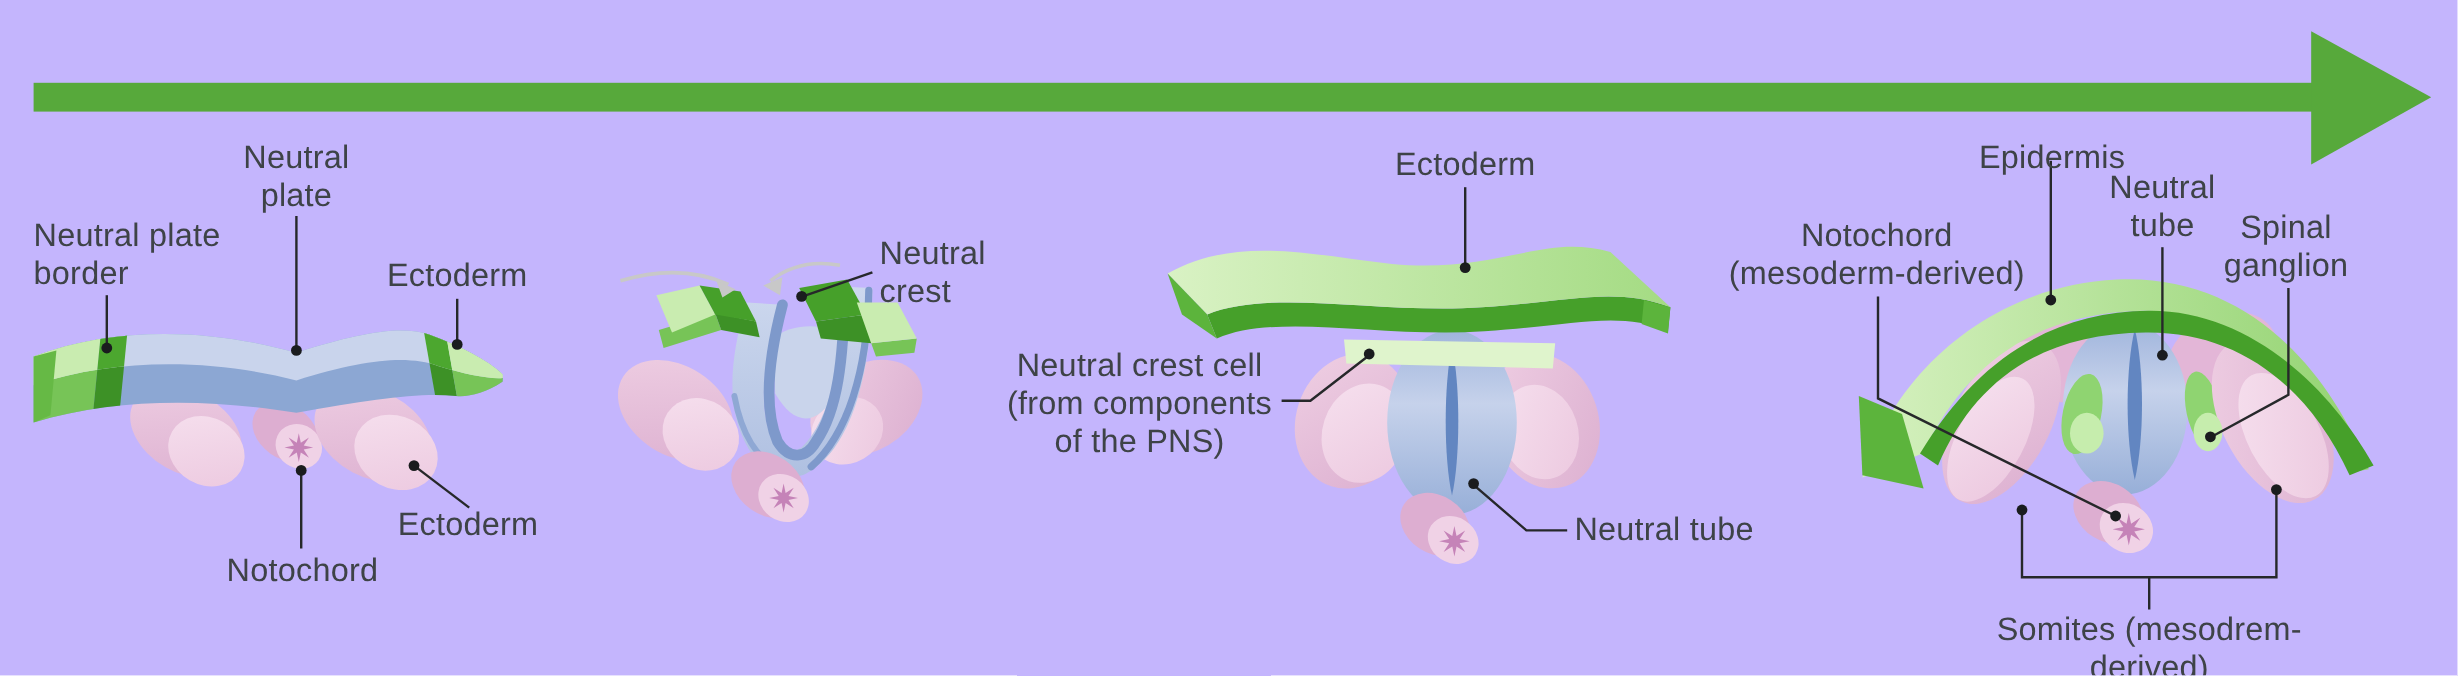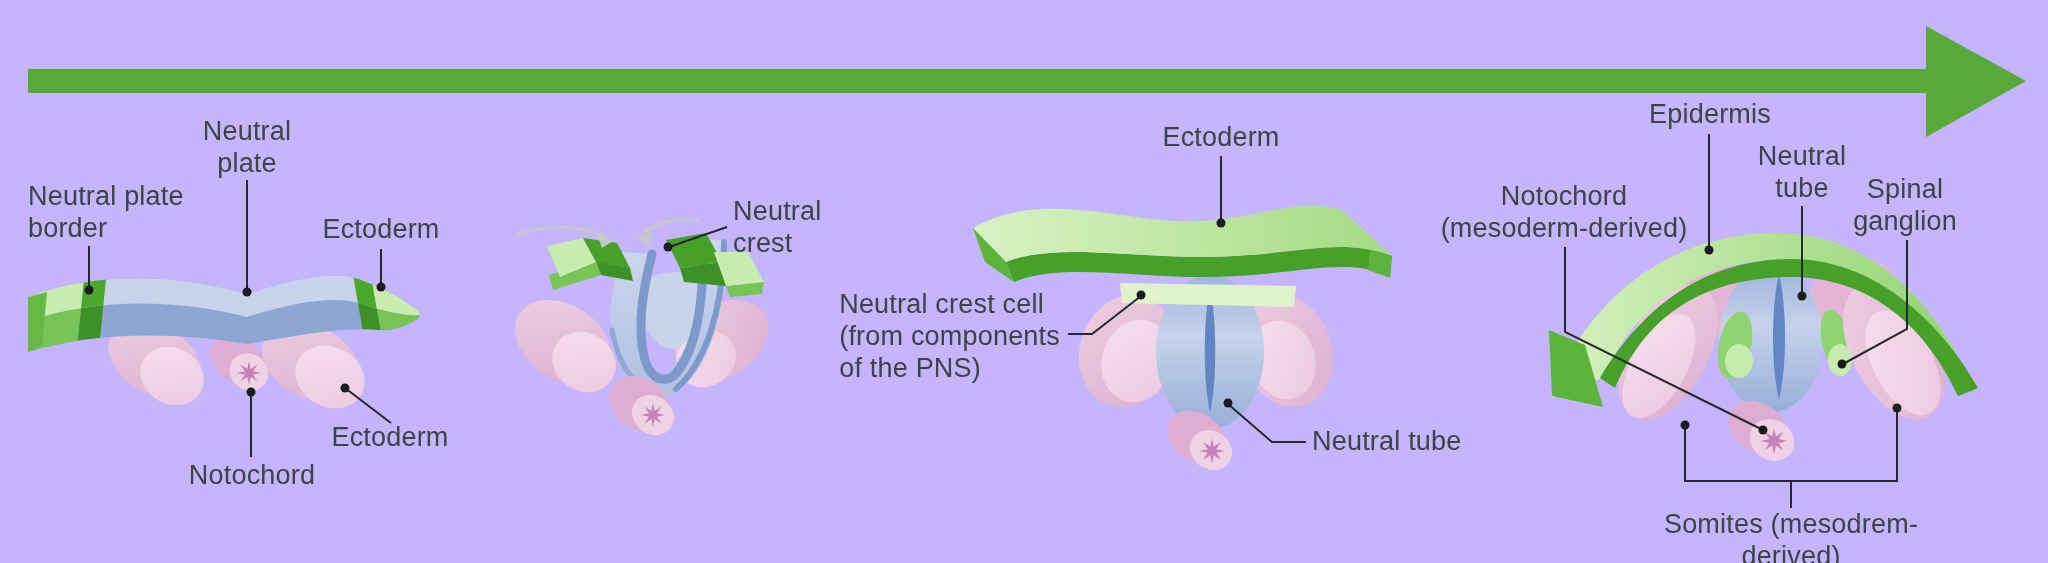--- a/index.html
+++ b/index.html
@@ -2,21 +2,21 @@
 <html><head>
 <meta charset="utf-8">
 <style>
   html,body{margin:0;padding:0;background:#ffffff;}
   .canvas{position:relative;width:2048px;height:563px;background:#c4b5fd;overflow:hidden;
           font-family:"Liberation Sans",sans-serif;}
   .art{position:absolute;left:0;top:0;}
   .label{position:absolute;font-size:27px;line-height:32px;color:#3E4347;
          white-space:pre-line;letter-spacing:.2px;}
   .center{transform:translateX(-50%);text-align:center;}
-  .right{text-align:left;}
+  .right{text-align:center;}
 </style>
 </head>
 <body>
 
 <div class="canvas">
 
 <svg class="art" width="2048" height="563" viewBox="0 0 2048 563">
   <defs>
     <path id="star8" d="M0,-15 L2.1,-5.1 L10.6,-10.6 L5.1,-2.1 L15,0 L5.1,2.1 L10.6,10.6 L2.1,5.1 L0,15 L-2.1,5.1 L-10.6,10.6 L-5.1,2.1 L-15,0 L-5.1,-2.1 L-10.6,-10.6 L-2.1,-5.1 Z"></path>
     <linearGradient id="gPinkBody" x1="0" y1="0" x2="1" y2="1">
@@ -244,21 +244,21 @@
 
 <div class="label" style="left:733px;top:195px">Neutral
 crest</div>
 
 <div class="label center" style="left:1221px;top:121px">Ectoderm</div>
 <div class="label right" style="right:988px;top:288px">Neutral crest cell
 (from components
 of the PNS)</div>
 <div class="label" style="left:1312px;top:425px">Neutral tube</div>
 
-<div class="label center" style="left:1710px;top:98px">Epidermis</div>
+<div class="label center" style="left:1710px;top:115px">Epidermis</div>
 <div class="label center" style="left:1802px;top:140px">Neutral
 tube</div>
 <div class="label center" style="left:1905px;top:173px">Spinal
 ganglion</div>
 <div class="label center" style="left:1564px;top:180px">Notochord
 (mesoderm-derived)</div>
 <div class="label center" style="left:1791px;top:508px">Somites (mesodrem-derived)</div>
 
 </div>
 

